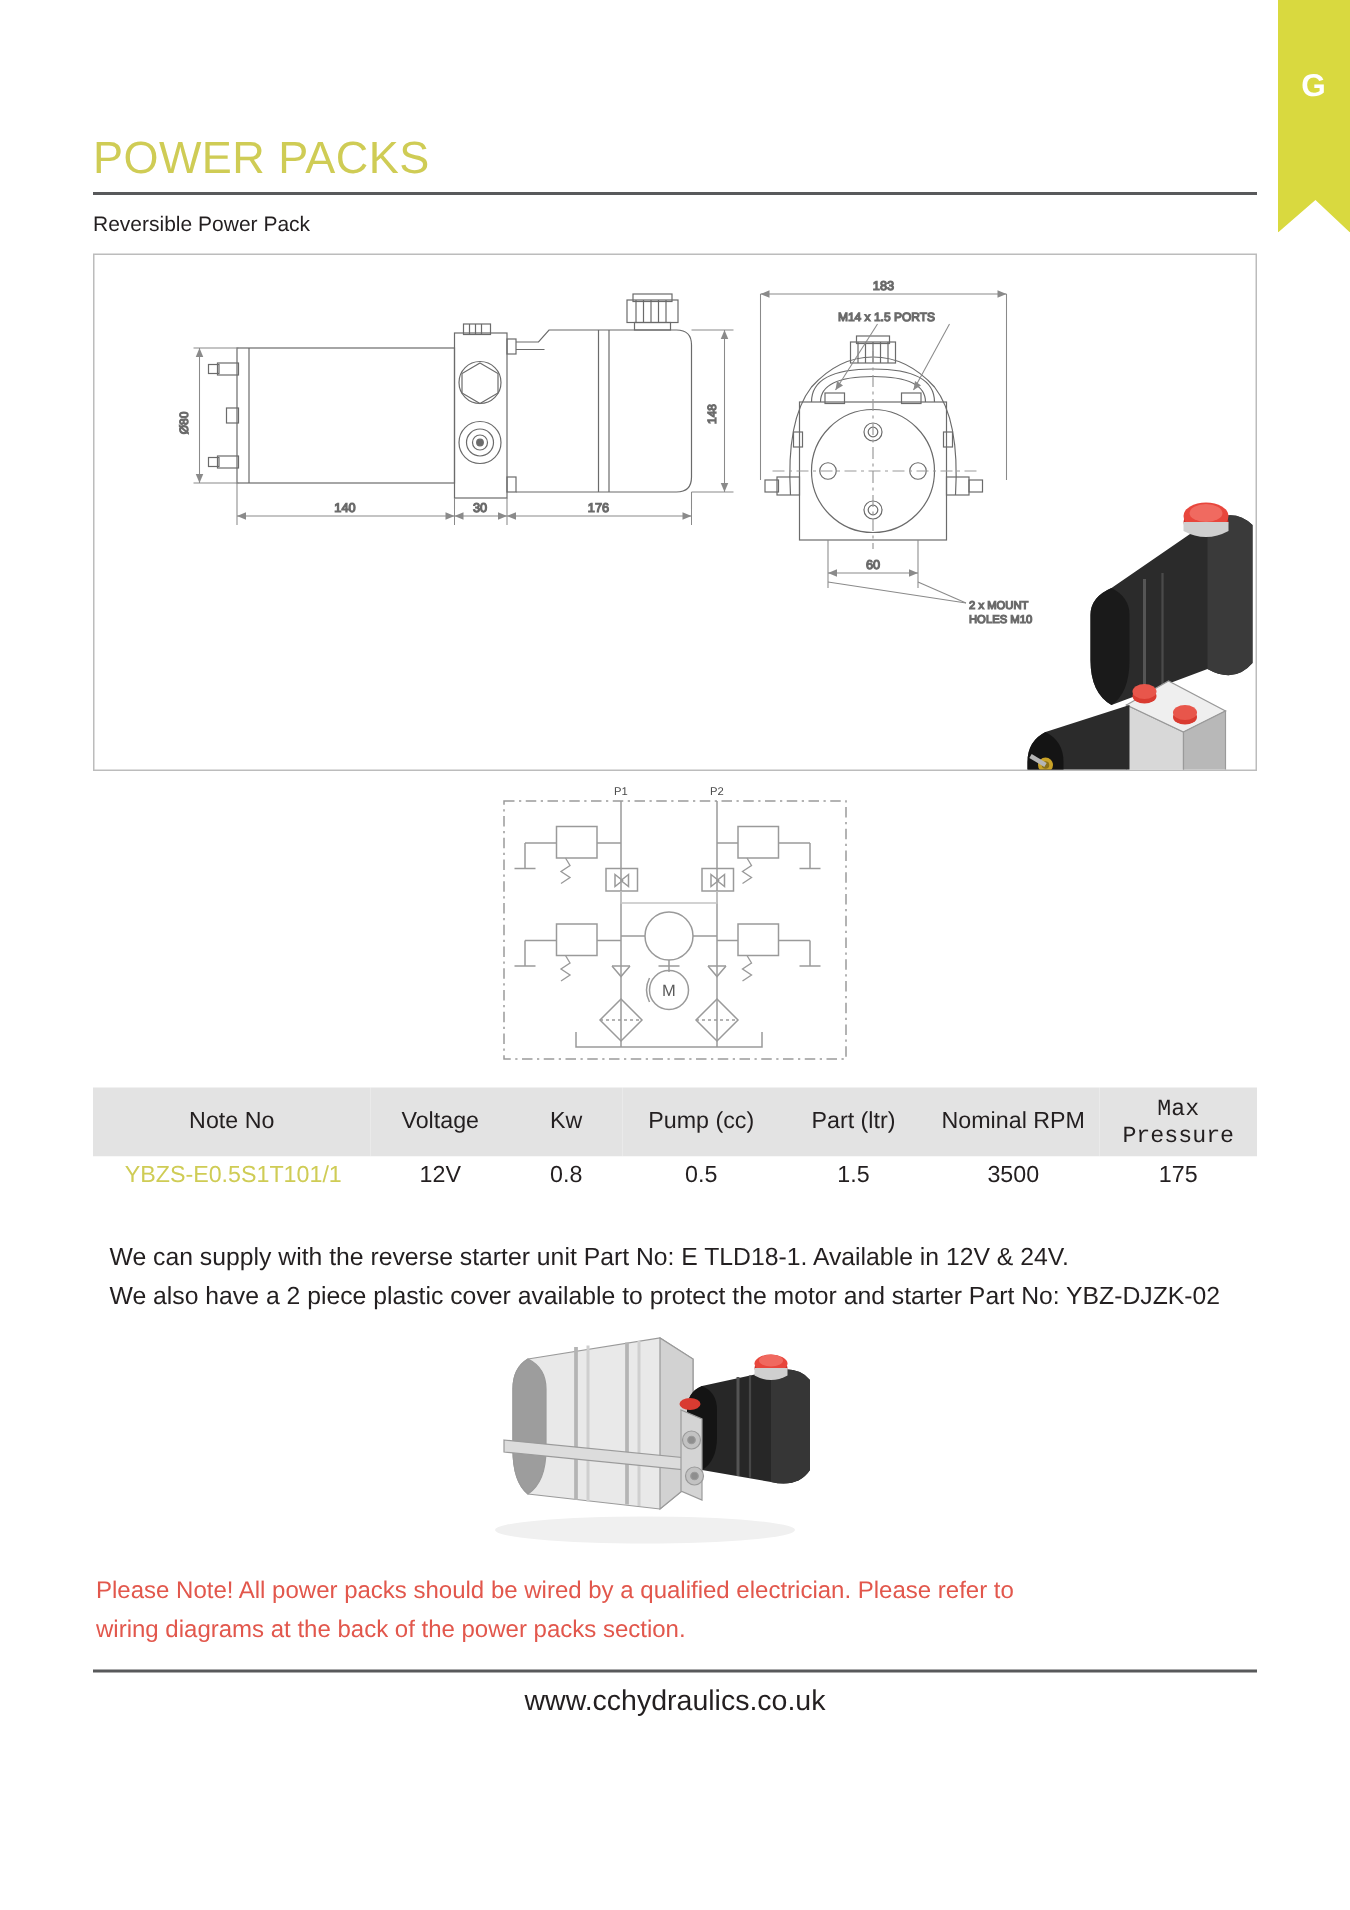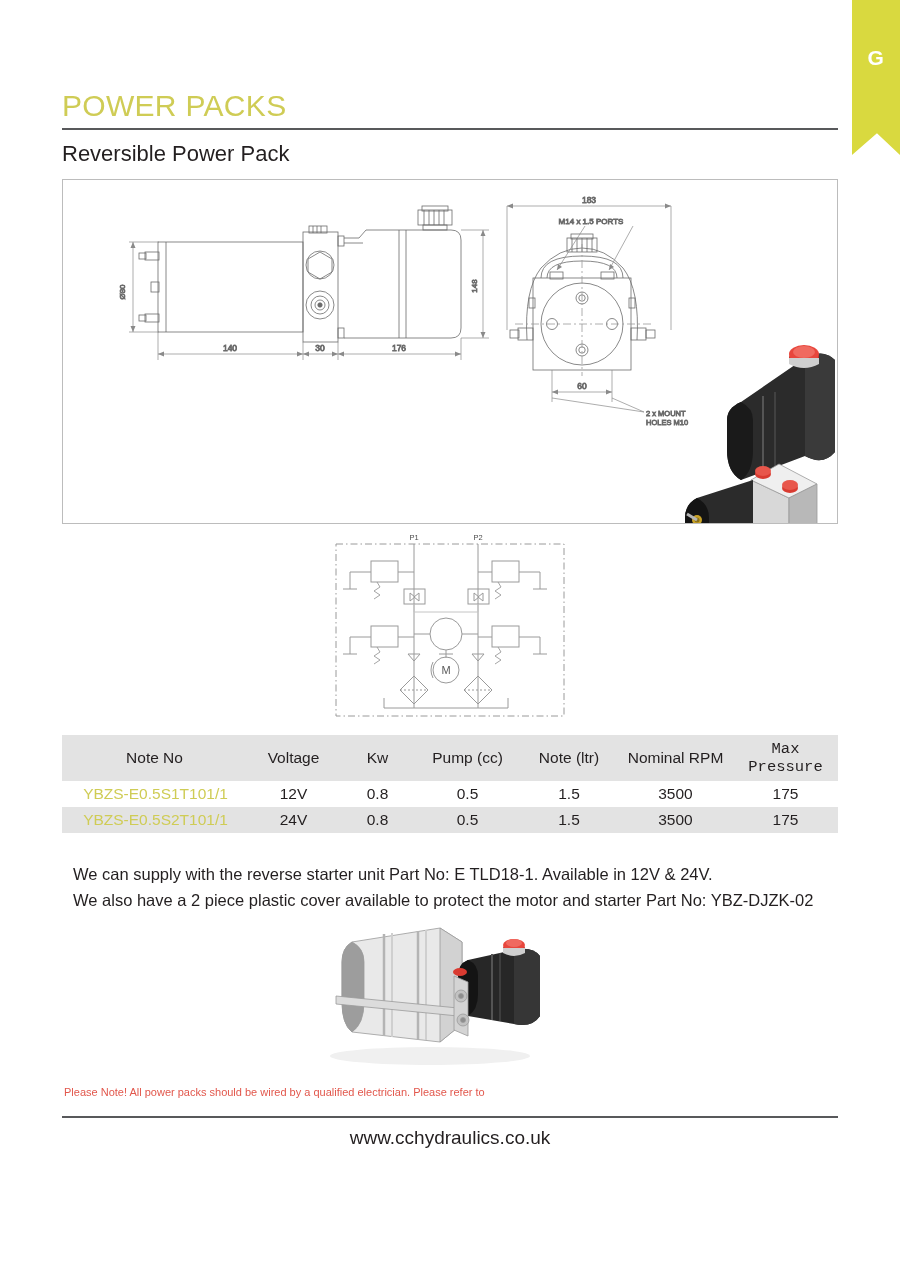--- a/index.html
+++ b/index.html
@@ -48,21 +48,21 @@
     margin: 0;
     padding-top: 90px;
     font-weight: normal;
     line-height: 1.05;
   }
   .title-rule {
     border-top: 2px solid #58595b;
     margin-top: 6px;
   }
   .subtitle {
-    font-size: 22px;
+    font-size: 14px;
     color: #231f20;
     margin: 11px 0 0 0;
     font-weight: normal;
   }
 
   
   .drawing-panel {
     margin-top: 12px;
     border: 1px solid #bcbcbc;
     height: 345px;
@@ -128,21 +128,21 @@
     margin-top: 6px;
     height: 150px;
     position: relative;
   }
   .photo-wrap svg { display: block; margin-left: 238px; }
 
   
   .note {
     margin-top: 14px;
     padding-left: 2px;
-    font-size: 11px;
+    font-size: 16px;
     line-height: 1.6;
     color: #e2574c;
   }
   .note p { margin: 0; }
 
   
   .footer-rule {
     border-top: 2px solid #58595b;
     margin-top: 14px;
   }
@@ -442,44 +442,35 @@
     </svg>
   </div>
 
   <table class="spec">
     <thead>
       <tr>
         <th class="col-part">Note No</th>
         <th class="col-volt">Voltage</th>
         <th class="col-kw">Kw</th>
         <th class="col-pump">Pump (cc)</th>
-        <th class="col-tank">Note (ltr)</th>
+        <th class="col-tank">Part (ltr)</th>
         <th class="col-rpm">Nominal RPM</th>
         <th class="col-pres">Max Pressure</th>
       </tr>
     </thead>
     <tbody>
       <tr>
         <td class="partno">YBZS-E0.5S1T101/1</td>
         <td>12V</td>
         <td>0.8</td>
         <td>0.5</td>
         <td>1.5</td>
         <td>3500</td>
         <td>175</td>
       </tr>
-      <tr>
-        <td class="partno">YBZS-E0.5S2T101/1</td>
-        <td>24V</td>
-        <td>0.8</td>
-        <td>0.5</td>
-        <td>1.5</td>
-        <td>3500</td>
-        <td>175</td>
-      </tr>
     </tbody>
   </table>
 
   <div class="body-copy">
     <p>We can supply with the reverse starter unit Part No: E TLD18-1. Available in 12V &amp; 24V.</p>
     <p>We also have a 2 piece plastic cover available to protect the motor and starter Part No: YBZ-DJZK-02</p>
   </div>
 
   <div class="photo-wrap">
     <svg width="252" height="150" viewBox="0 0 252 150">
@@ -519,18 +510,19 @@
         <circle cx="163" cy="100" r="6" fill="#c2c2c2"></circle>
         <circle cx="163" cy="100" r="2.5" fill="#8e8e8e"></circle>
       </g>
 
       <ellipse cx="130" cy="136" rx="100" ry="9" fill="#f0f0f0"></ellipse>
     </svg>
   </div>
 
   <div class="note">
     <p>Please Note! All power packs should be wired by a qualified electrician. Please refer to</p>
+    <p>wiring diagrams at the back of the power packs section.</p>
   </div>
 
   <div class="footer-rule"></div>
   <div class="footer-url">www.cchydraulics.co.uk</div>
 
 </div>
 
 </body></html>

